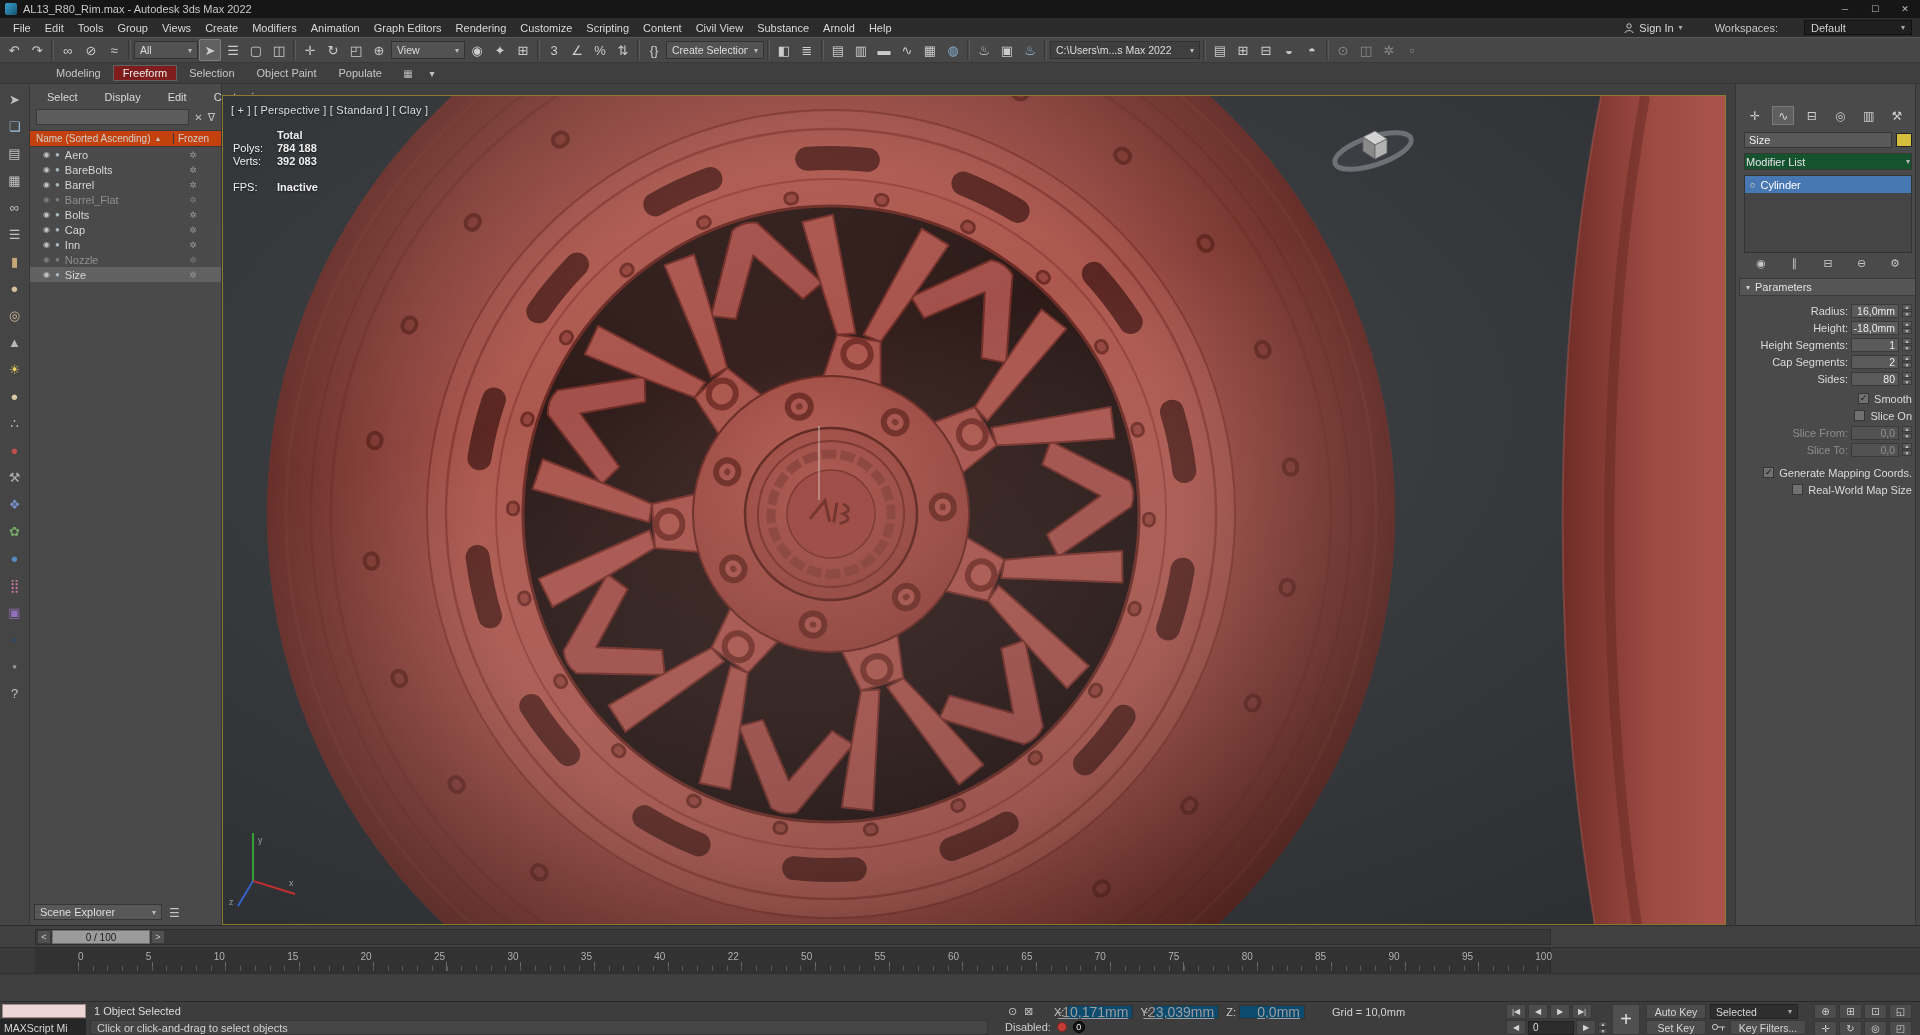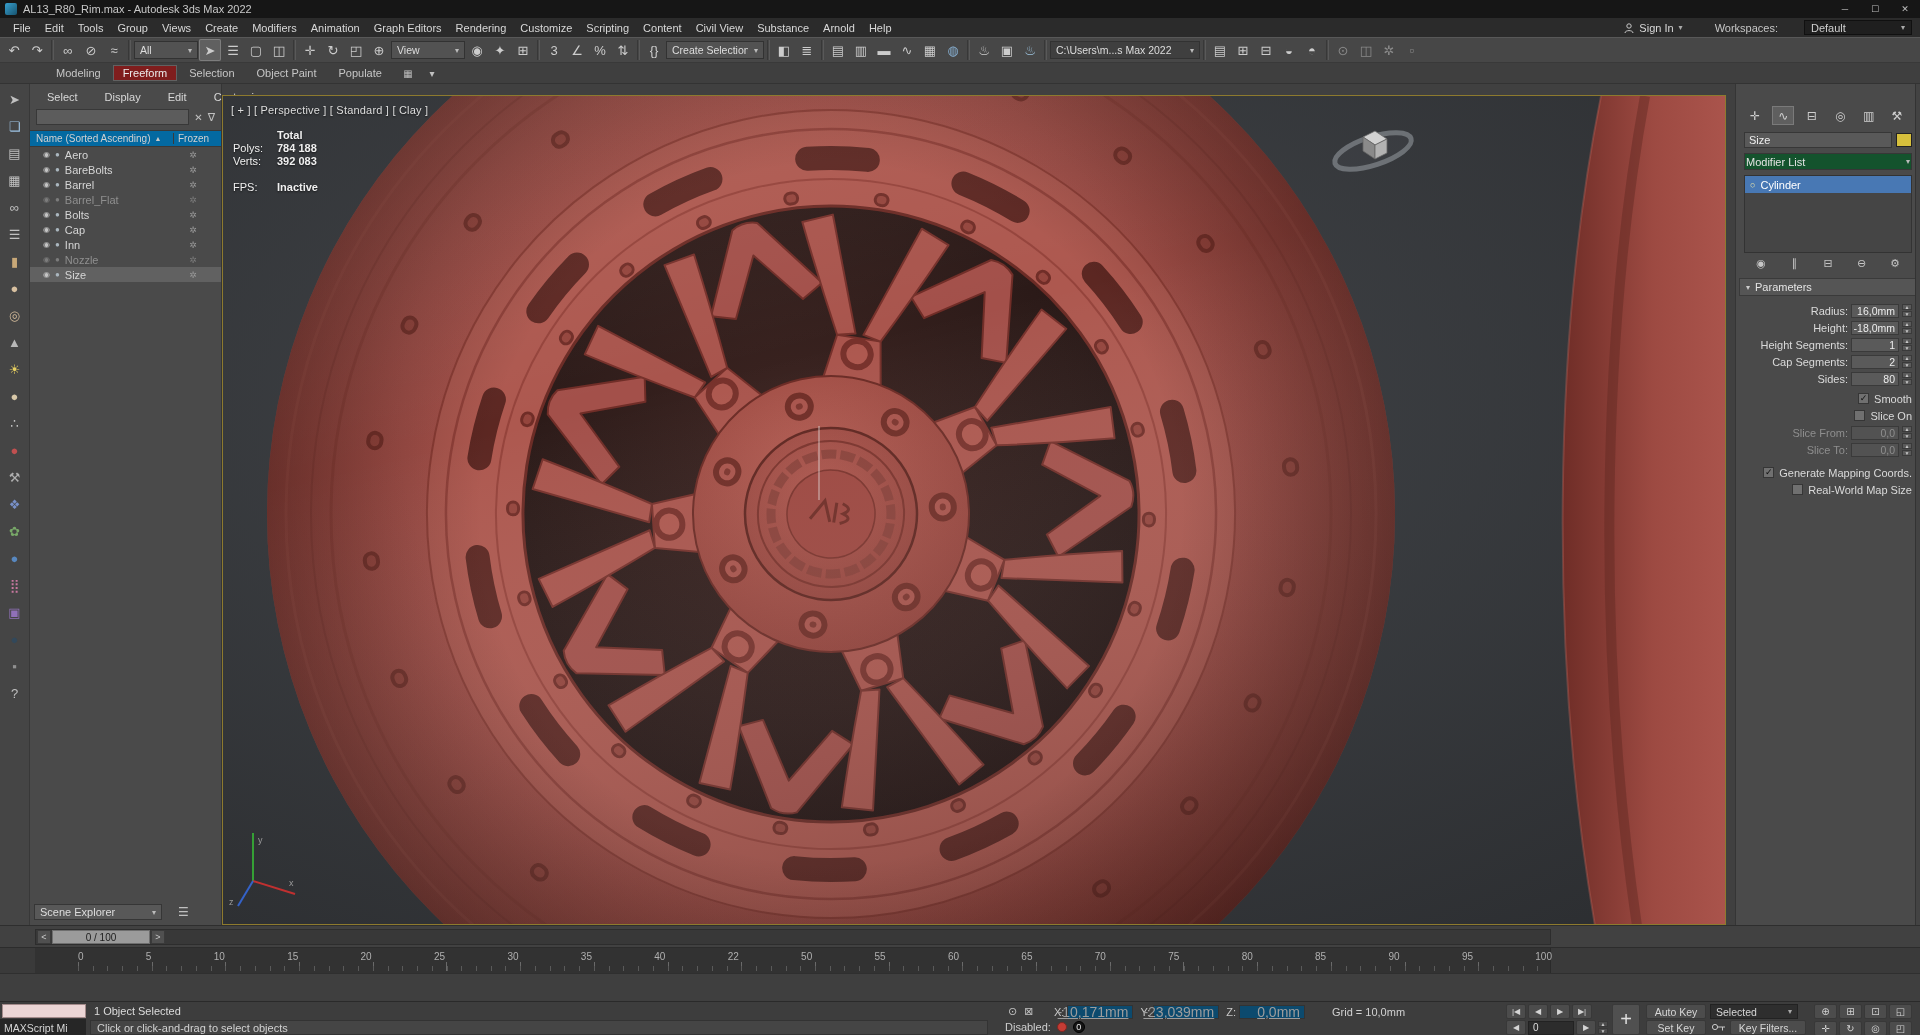--- a/index.html
+++ b/index.html
@@ -46,33 +46,33 @@
   .left-strip { position:absolute; top:84px; left:0; width:30px; height:841px; background:#454545; border-right:1px solid #383838; display:flex; flex-direction:column; align-items:center; padding-top:2px; }
   .ls-icon { width:26px; height:27px; display:flex; align-items:center; justify-content:center; font-size:13px; color:#c0c0c0; flex:0 0 auto; }
 
   
   .scene-explorer { position:absolute; top:84px; left:30px; width:192px; height:841px; background:#4a4a4a; border-right:1px solid #353535; }
   .se-menu { display:flex; gap:13px; padding:7px 0 5px 10px; color:#d8d8d8; }
   .se-search { display:flex; align-items:center; gap:5px; padding:1px 6px 5px 6px; }
   .se-input { flex:1; height:16px; background:#5c5c5c; border:1px solid #383838; }
   .se-x { color:#c0c0c0; font-size:10px; }
   .se-funnel { color:#c0c0c0; font-size:11px; }
-  .se-header { height:17px; background:#0369a1; border-top:1px solid #393939; border-bottom:1px solid #393939; display:flex; align-items:center; padding-left:6px; color:#d0d0d0; font-size:10px; }
+  .se-header { height:17px; background:#c2410c; border-top:1px solid #393939; border-bottom:1px solid #393939; display:flex; align-items:center; padding-left:6px; color:#d0d0d0; font-size:10px; }
   .se-header .name { flex:1; display:flex; align-items:center; gap:4px; white-space:nowrap; overflow:hidden; }
   .se-header .sort { font-size:7px; color:#c8c8c8; }
   .se-header .frozen { width:48px; border-left:1px solid #3a3a3a; padding-left:4px; }
   .se-rows { }
   .se-row { height:15px; display:flex; align-items:center; gap:5px; padding-left:13px; color:#d6d6d6; }
   .se-row.dim { color:#8f8f8f; }
   .se-row.dim .se-eye, .se-row.dim .se-type, .se-row.dim .se-freeze { color:#7c7c7c; }
   .se-row.selected { background:#616161; }
   .se-eye { font-size:8px; color:#c4c4c4; }
   .se-type { font-size:8px; color:#aab6be; }
   .se-freeze { margin-left:auto; margin-right:24px; font-size:9px; color:#9a9a9a; }
-  .se-footer { position:absolute; bottom:5px; left:4px; display:flex; align-items:center; gap:16px; }
+  .se-footer { position:absolute; bottom:5px; left:4px; display:flex; align-items:flex-end; gap:7px; }
   .se-footer-box { width:128px; height:16px; background:#585858; border:1px solid #363636; display:flex; align-items:center; padding:0 5px; color:#dddddd; }
   .se-footer-box .caret { margin-left:auto; font-size:8px; color:#bbb; }
   .se-layers { font-size:12px; color:#c0c0c0; }
 
   
   .viewport { position:absolute; top:95px; left:222px; width:1504px; height:830px; border:1px solid #8d7a2e; background:#2f3133; overflow:hidden; }
   svg.vp-canvas { position:absolute; left:0; top:0; }
   .vp-label { position:absolute; top:8px; left:8px; color:#dedede; letter-spacing:.2px; text-shadow:0 1px 2px rgba(0,0,0,.6); }
   .vp-stats { position:absolute; top:33px; left:10px; color:#f0f0f0; line-height:13px; text-shadow:0 1px 2px rgba(0,0,0,.6); }
   .vp-stats .row { display:flex; }

